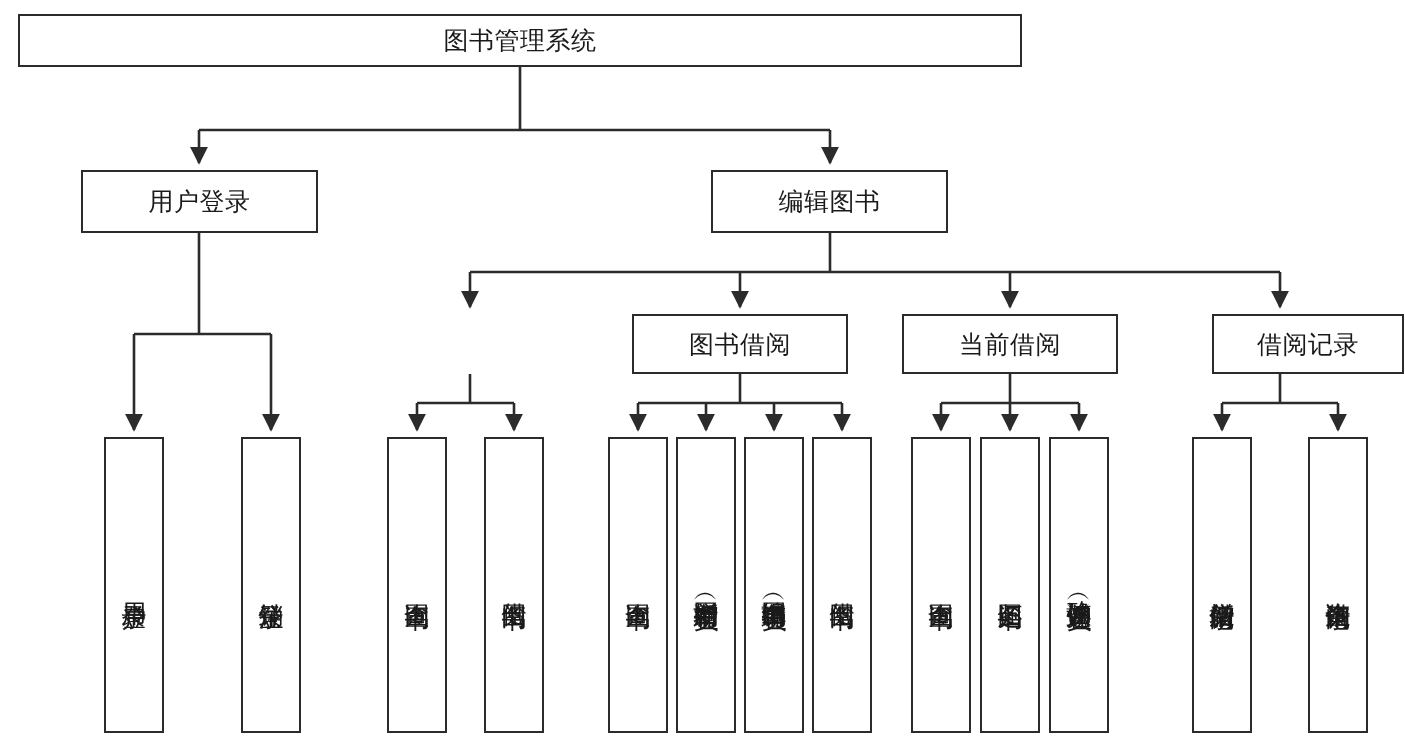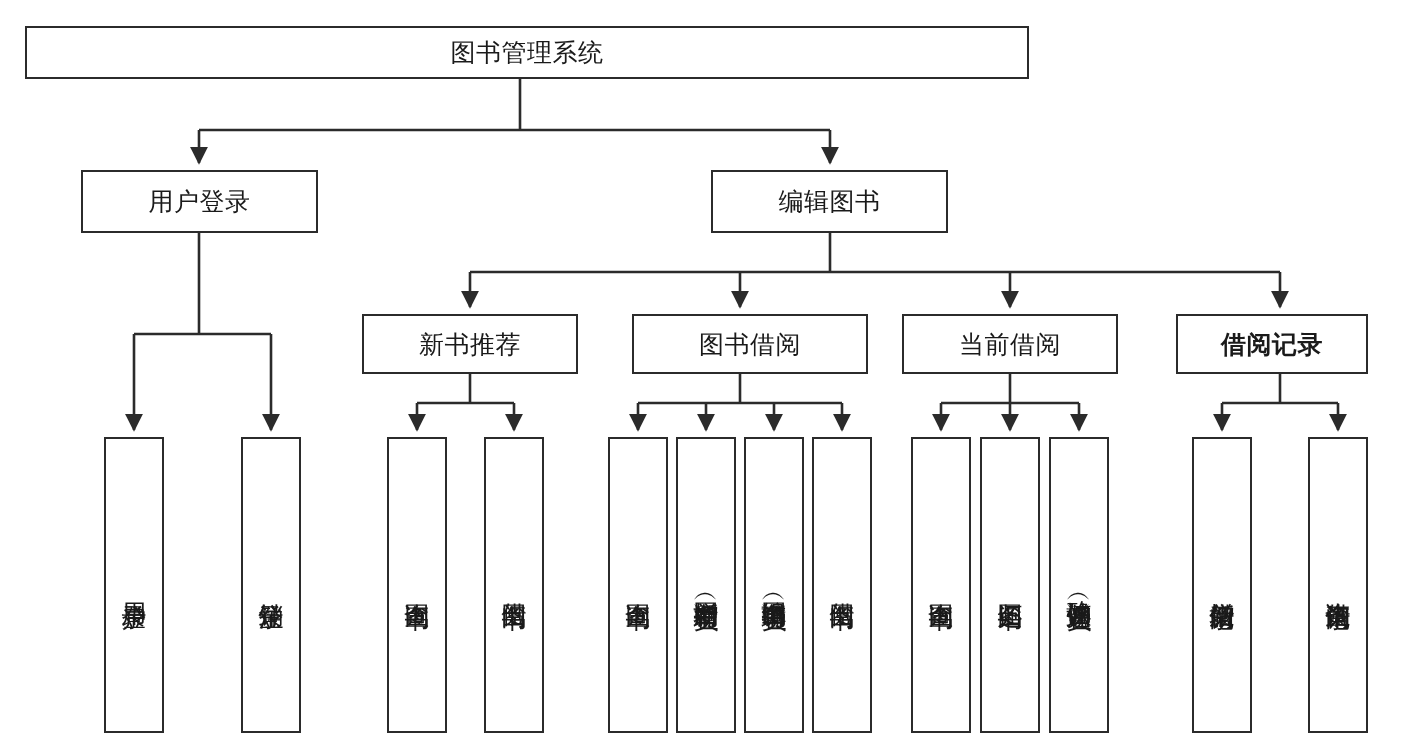--- a/index.html
+++ b/index.html
@@ -120,41 +120,38 @@
       <path d="M 1010 403 L 1010 430" marker-end="url(#arrow)"></path>
       <path d="M 1079 403 L 1079 430" marker-end="url(#arrow)"></path>
 
       <path d="M 1280 374 L 1280 403"></path>
       <path d="M 1222 403 L 1338 403"></path>
       <path d="M 1222 403 L 1222 430" marker-end="url(#arrow)"></path>
       <path d="M 1338 403 L 1338 430" marker-end="url(#arrow)"></path>
     </g>
   </svg>
 
-  <div class="node horiz" style="left:25px; top:14px; width:1004px; height:53px;margin-top:12px;">
+  <div class="node horiz" style="left:18px; top:14px; width:1004px; height:53px;">
     <span class="node-label">图书管理系统</span>
   </div>
 
   <div class="node horiz" style="left:81px; top:170px; width:237px; height:63px;">
     <span class="node-label">用户登录</span>
   </div>
   <div class="node horiz" style="left:711px; top:170px; width:237px; height:63px;">
     <span class="node-label">编辑图书</span>
   </div>
 
-  <div class="node horiz" style="left:362px; top:314px; width:216px; height:60px;">
-    <span class="node-label">新书推荐</span>
-  </div>
-  <div class="node horiz" style="left:632px; top:314px; width:236px; height:60px;">
+  <div class="node horiz" style="left:632px; top:314px; width:216px; height:60px;">
     <span class="node-label">图书借阅</span>
   </div>
   <div class="node horiz" style="left:902px; top:314px; width:216px; height:60px;">
     <span class="node-label">当前借阅</span>
   </div>
-  <div class="node horiz" style="left:1176px; top:314px; width:192px; height:60px;font-weight:bold;">
+  <div class="node horiz" style="left:1212px; top:314px; width:192px; height:60px;">
     <span class="node-label">借阅记录</span>
   </div>
 
   <div class="node vert" style="left:104px; top:437px; width:60px; height:296px;">
     <span class="node-label">用户登录</span>
   </div>
   <div class="node vert" style="left:241px; top:437px; width:60px; height:296px;">
     <span class="node-label">注销登录</span>
   </div>
 

